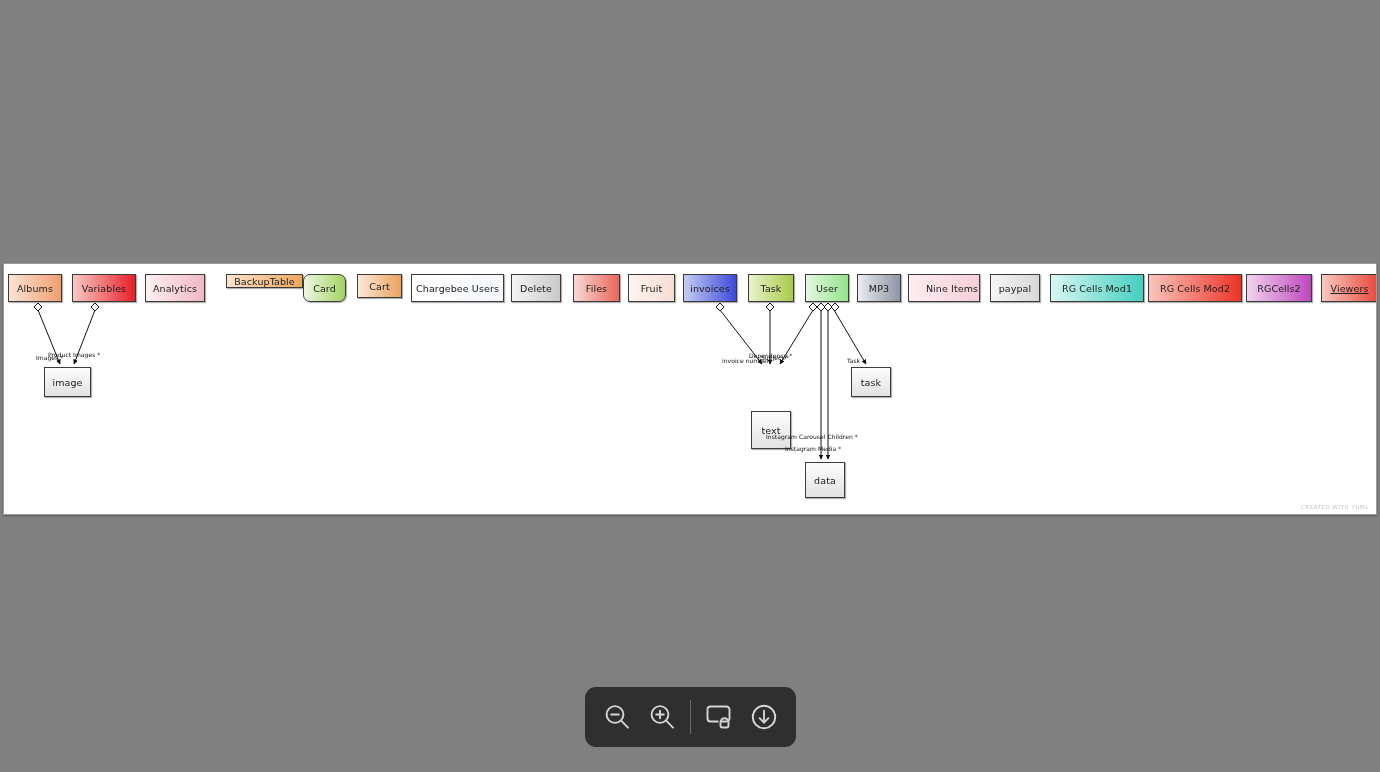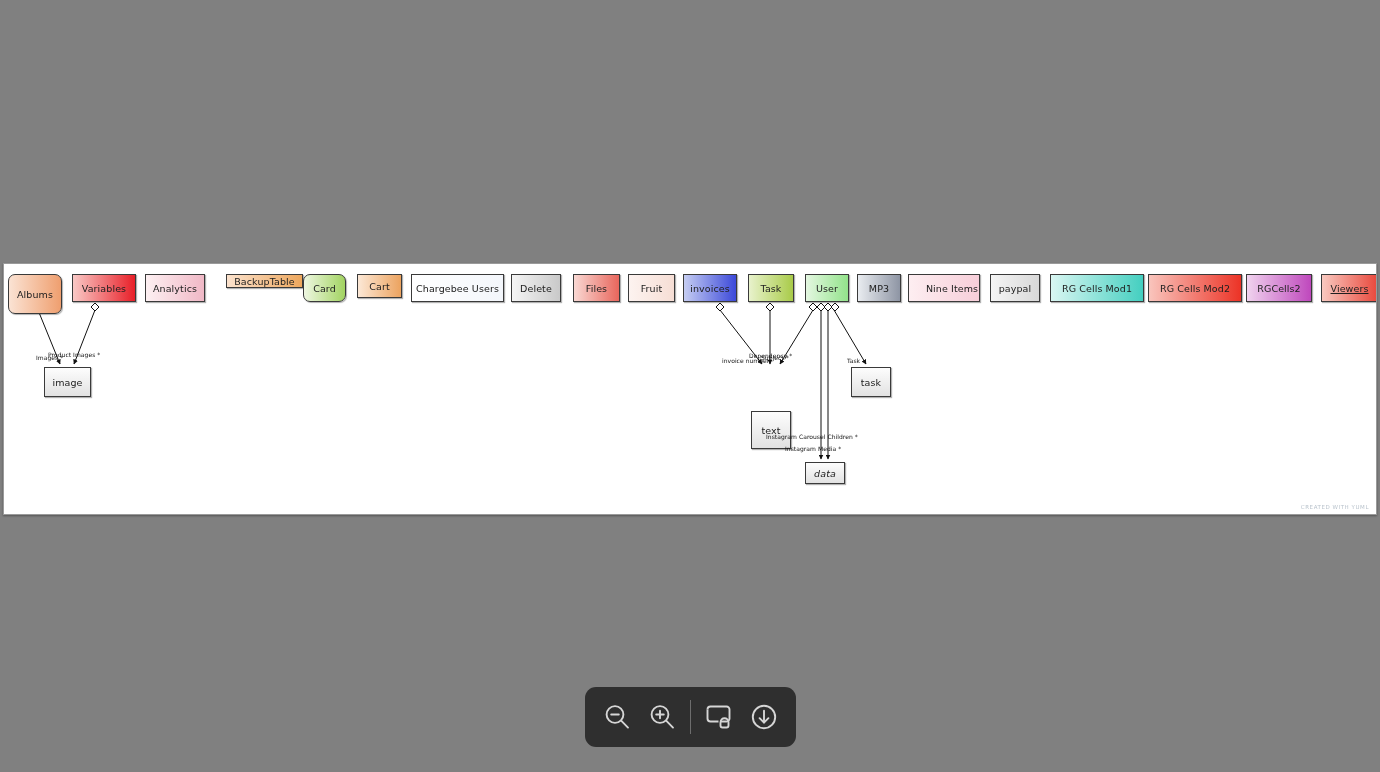--- a/index.html
+++ b/index.html
@@ -121,21 +121,21 @@
         <path d="M 716,39 L 720,43 L 716,47 L 712,43 Z"></path>
         <path d="M 766,39 L 770,43 L 766,47 L 762,43 Z"></path>
         <path d="M 809,39 L 813,43 L 809,47 L 805,43 Z"></path>
         <path d="M 817,39 L 821,43 L 817,47 L 813,43 Z"></path>
         <path d="M 824,39 L 828,43 L 824,47 L 820,43 Z"></path>
         <path d="M 831,39 L 835,43 L 831,47 L 827,43 Z"></path>
       </g>
     </svg>
 
     <div id="nodes">
-        <div class="node" style="left: 4px; top: 10px; width: 54px; height: 40px; background: linear-gradient(to right, rgb(251, 227, 212) 0%, rgb(239, 159, 111) 100%); border-radius: 7px;">
+        <div class="node" style="left: 4px; top: 10px; width: 54px; height: 28px; background: linear-gradient(to right, rgb(251, 227, 212) 0%, rgb(239, 159, 111) 100%);">
           <span>Albums</span>
         </div>
         <div class="node" style="left: 68px; top: 10px; width: 64px; height: 28px; background: linear-gradient(to right, rgb(249, 201, 198) 0%, rgb(232, 31, 40) 100%);">
           <span>Variables</span>
         </div>
         <div class="node" style="left: 141px; top: 10px; width: 60px; height: 28px; background: linear-gradient(to right, rgb(253, 240, 242) 0%, rgb(240, 184, 198) 100%);">
           <span>Analytics</span>
         </div>
         <div class="node" style="left: 222px; top: 10px; width: 77px; height: 14px; background: linear-gradient(to right, rgb(251, 226, 205) 0%, rgb(237, 167, 93) 100%);">
           <span>BackupTable</span>
@@ -190,21 +190,21 @@
         </div>
         <div class="node plain" style="left: 40px; top: 103px; width: 47px; height: 30px;">
           <span>image</span>
         </div>
         <div class="node plain" style="left: 747px; top: 103px; width: 40px; height: 38px; margin-top: 44px;">
           <span>text</span>
         </div>
         <div class="node plain" style="left: 847px; top: 103px; width: 40px; height: 30px;">
           <span>task</span>
         </div>
-        <div class="node plain" style="left: 801px; top: 198px; width: 40px; height: 22px; font-style: italic;">
+        <div class="node plain" style="left: 801px; top: 198px; width: 40px; height: 36px;">
           <span>data</span>
         </div>
       </div>
 
     <div id="elabels">
         <div class="elabel" style="left: 32px; top: 90px;">Images *</div>
         <div class="elabel" style="left: 44px; top: 87px;">Product Images *</div>
         <div class="elabel" style="left: 718px; top: 93px;">invoice number</div>
         <div class="elabel" style="left: 745px; top: 88px;">Dependency *</div>
         <div class="elabel" style="left: 757px; top: 90px;">Subject *</div>

